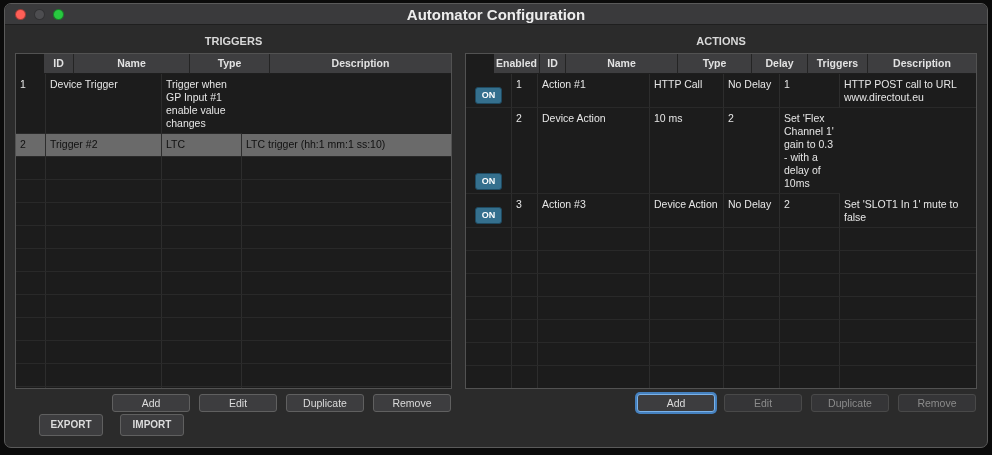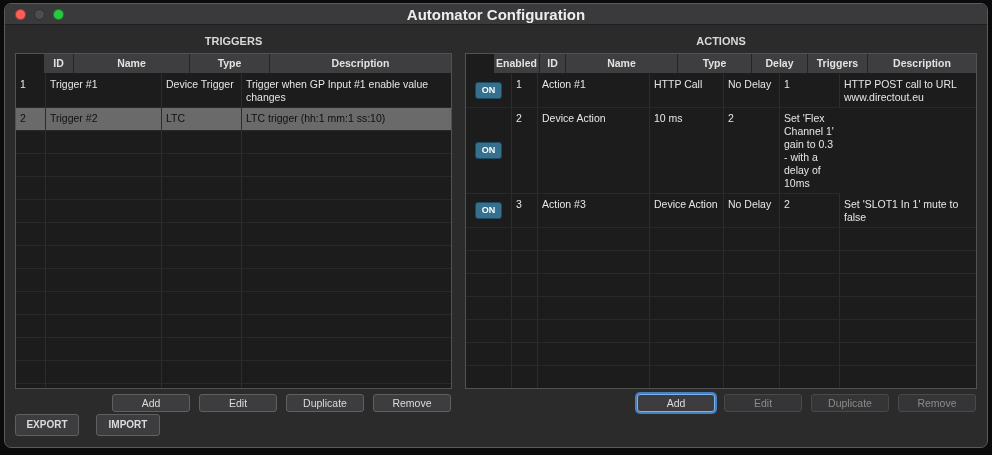--- a/index.html
+++ b/index.html
@@ -55,39 +55,39 @@
   .trow { display: grid; min-height: 23px; }
   .tcell {
     font-size: 10.5px; line-height: 13px; color: #e6e6e6;
     padding: 4px 4px 3px;
     border-right: 1px solid #2d2d2d;
     border-bottom: 1px solid #292929;
     overflow: hidden;
   }
   .tcell:last-child { border-right: none; }
   .trow.selected .tcell { background: #6a6a6a; color: #101010; }
-  .cell-enabled { display: flex; align-items: center; justify-content: center; padding-top: 3px; }
+  .cell-enabled { display: flex; align-items: flex-end; justify-content: center; padding-top: 3px; }
   .on-btn {
     background: var(--on-button, #35708e); color: #fff;
     font-family: inherit; font-weight: bold; font-size: 9px;
     border: 1px solid #1e4a61; border-radius: 3px;
     padding: 2px 6px; line-height: 11px; cursor: default;
   }
 
   .btn-row { flex: 0 0 auto; display: flex; justify-content: flex-end; gap: 9px; padding: 5px 1px 0; }
   button.ui {
     background: #3d3d3f; color: #dcdcdc;
     border: 1px solid #606060; border-radius: 3px;
     font-family: inherit; font-size: 10.5px;
     width: 78px; padding: 2px 0; line-height: 12px; cursor: default;
   }
   button.ui.focused { border-color: #7ab1e8; box-shadow: 0 0 0 2px color-mix(in srgb, var(--accent, #4a90d9) 85%, transparent); }
   button.ui.dim { color: #8b8b8b; border-color: #494949; background: #353537; }
 
-  .footer { flex: 0 0 auto; display: flex; justify-content: space-between; align-items: center; padding: 9px 10px 11px; }
+  .footer { flex: 0 0 auto; display: flex; justify-content: space-between; align-items: center; padding: 9px 10px 11px; margin-left: 24px; }
   .fgroup { display: flex; gap: 17px; }
   button.big { width: 64px; padding: 4px 0; font-size: 10px; font-weight: bold; }
 </style>
 </head>
 <body>
 
 <div class="window">
   <div class="titlebar">
     <div class="traffic">
       <span class="tl red"></span>
@@ -104,21 +104,20 @@
       <div class="table">
         <div class="thead">
             <div class="hcell">ID</div>
             <div class="hcell">Name</div>
             <div class="hcell">Type</div>
             <div class="hcell">Description</div>
           </div>
         <div class="tbody">
             <div class="trow">
               <div class="tcell">1</div>
-              <div class="tcell">Trigger #1</div>
               <div class="tcell">Device Trigger</div>
               <div class="tcell">Trigger when GP Input #1 enable value changes</div>
             </div>
             <div class="trow selected">
               <div class="tcell">2</div>
               <div class="tcell">Trigger #2</div>
               <div class="tcell">LTC</div>
               <div class="tcell">LTC trigger (hh:1 mm:1 ss:10)</div>
             </div>
             <div class="trow">

